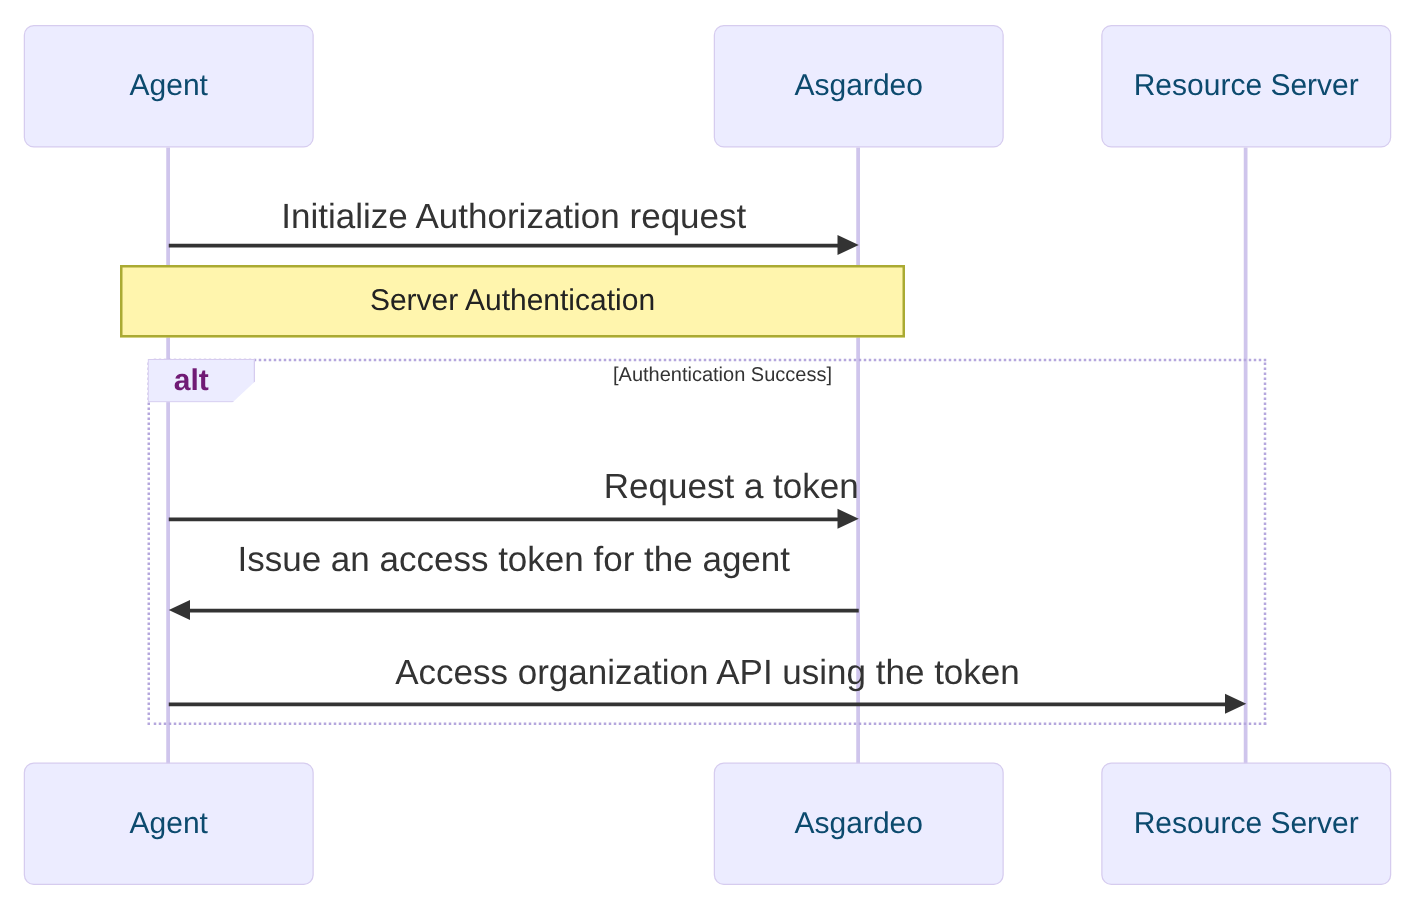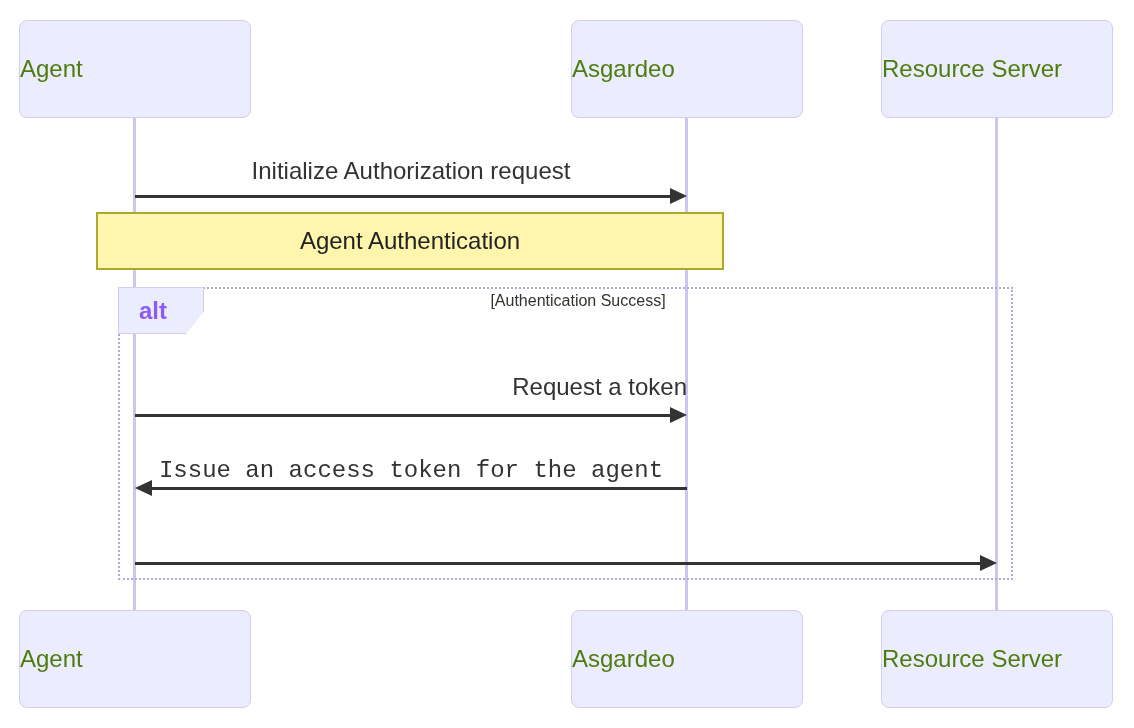--- a/index.html
+++ b/index.html
@@ -20,25 +20,25 @@
   }
   .lifeline {
     position:absolute; width:3px; top:118px; height:493px;
     background:var(--lifeline);
   }
   .actor-box {
     position:absolute; width:232px; height:98px;
     background:var(--actor-fill);
     border:1.5px solid var(--actor-border);
     border-radius:8px;
-    display:flex; align-items:center; 
-    font-size:24px; color:#4d7c0f;
+    display:flex; align-items:center; justify-content:center;
+    font-size:24px; color:#0c4a6e;
   }
   .msg-label {
-    position:absolute; text-align:center; font-size:24px; color:var(--text);
+    position:absolute; text-align:center; font-size:28px; color:var(--text);
     white-space:nowrap;
   }
   .arrow { position:absolute; height:16px; }
   .arrow .line { position:absolute; top:7px; height:3px; background:var(--arrow); }
   .arrow .head-right {
     position:absolute; right:0; top:0; width:0; height:0;
     border-top:8px solid transparent; border-bottom:8px solid transparent;
     border-left:17px solid var(--arrow);
   }
   .arrow .head-left {
@@ -51,27 +51,27 @@
     background:var(--note-fill);
     border:2px solid var(--note-border);
     display:flex; align-items:center; justify-content:center;
     font-size:24px; color:#222;
   }
   .alt-frame {
     position:absolute; left:118px; top:287px; width:895px; height:293px;
     border:2px dotted var(--frame-border);
   }
   .alt-tag {
-    position:absolute; left:118px; top:287px; width:86px; height:47px;
+    position:absolute; left:118px; top:287px; width:86px; height:35px;
     background:var(--actor-fill);
     border:1.5px solid var(--actor-border);
     clip-path:polygon(0 0, 100% 0, 100% 52%, 79% 100%, 0 100%);
     display:flex; align-items:center; justify-content:center;
     padding-right:16px;
-    font-size:24px; font-weight:bold; color:#8b5cf6;
+    font-size:24px; font-weight:bold; color:#701a75;
   }
   .alt-condition {
     position:absolute; left:178px; top:292px; width:800px;
     text-align:center; font-size:16px; color:var(--text); white-space:nowrap;
   }
 </style>
 </head>
 <body>
 
 <div class="canvas">
@@ -90,41 +90,42 @@
     <span>Resource Server</span>
   </div>
 
   <div class="msg-label" style="left:135px; width:552px; top:157px;">Initialize Authorization request</div>
   <div class="arrow" style="left:135px; width:552px; top:188px;">
     <div class="line" style="left:0; right:14px;"></div>
     <div class="head-right"></div>
   </div>
 
   <div class="note">
-    <span>Agent Authentication</span>
+    <span>Server Authentication</span>
   </div>
 
   <div class="alt-frame"></div>
   <div class="alt-tag">
     <span>alt</span>
   </div>
   <div class="alt-condition">[Authentication Success]</div>
 
   <div class="msg-label" style="left:135px; width:552px; top:373px;text-align:right;">Request a token</div>
   <div class="arrow" style="left:135px; width:552px; top:407px;">
     <div class="line" style="left:0; right:14px;"></div>
     <div class="head-right"></div>
   </div>
 
-  <div class="msg-label" style="left:135px; width:552px; top:457px;font-family:Liberation Mono, monospace;">Issue an access token for the agent</div>
+  <div class="msg-label" style="left:135px; width:552px; top:432px;">Issue an access token for the agent</div>
   <div class="arrow" style="left:135px; width:552px; top:480px;">
     <div class="line" style="left:14px; right:0;"></div>
     <div class="head-left"></div>
   </div>
 
+  <div class="msg-label" style="left:135px; width:862px; top:522px;">Access organization API using the token</div>
   <div class="arrow" style="left:135px; width:862px; top:555px;">
     <div class="line" style="left:0; right:14px;"></div>
     <div class="head-right"></div>
   </div>
 
   <div class="actor-box" style="left:19px; top:610px;">
     <span>Agent</span>
   </div>
   <div class="actor-box" style="left:571px; top:610px;">
     <span>Asgardeo</span>

